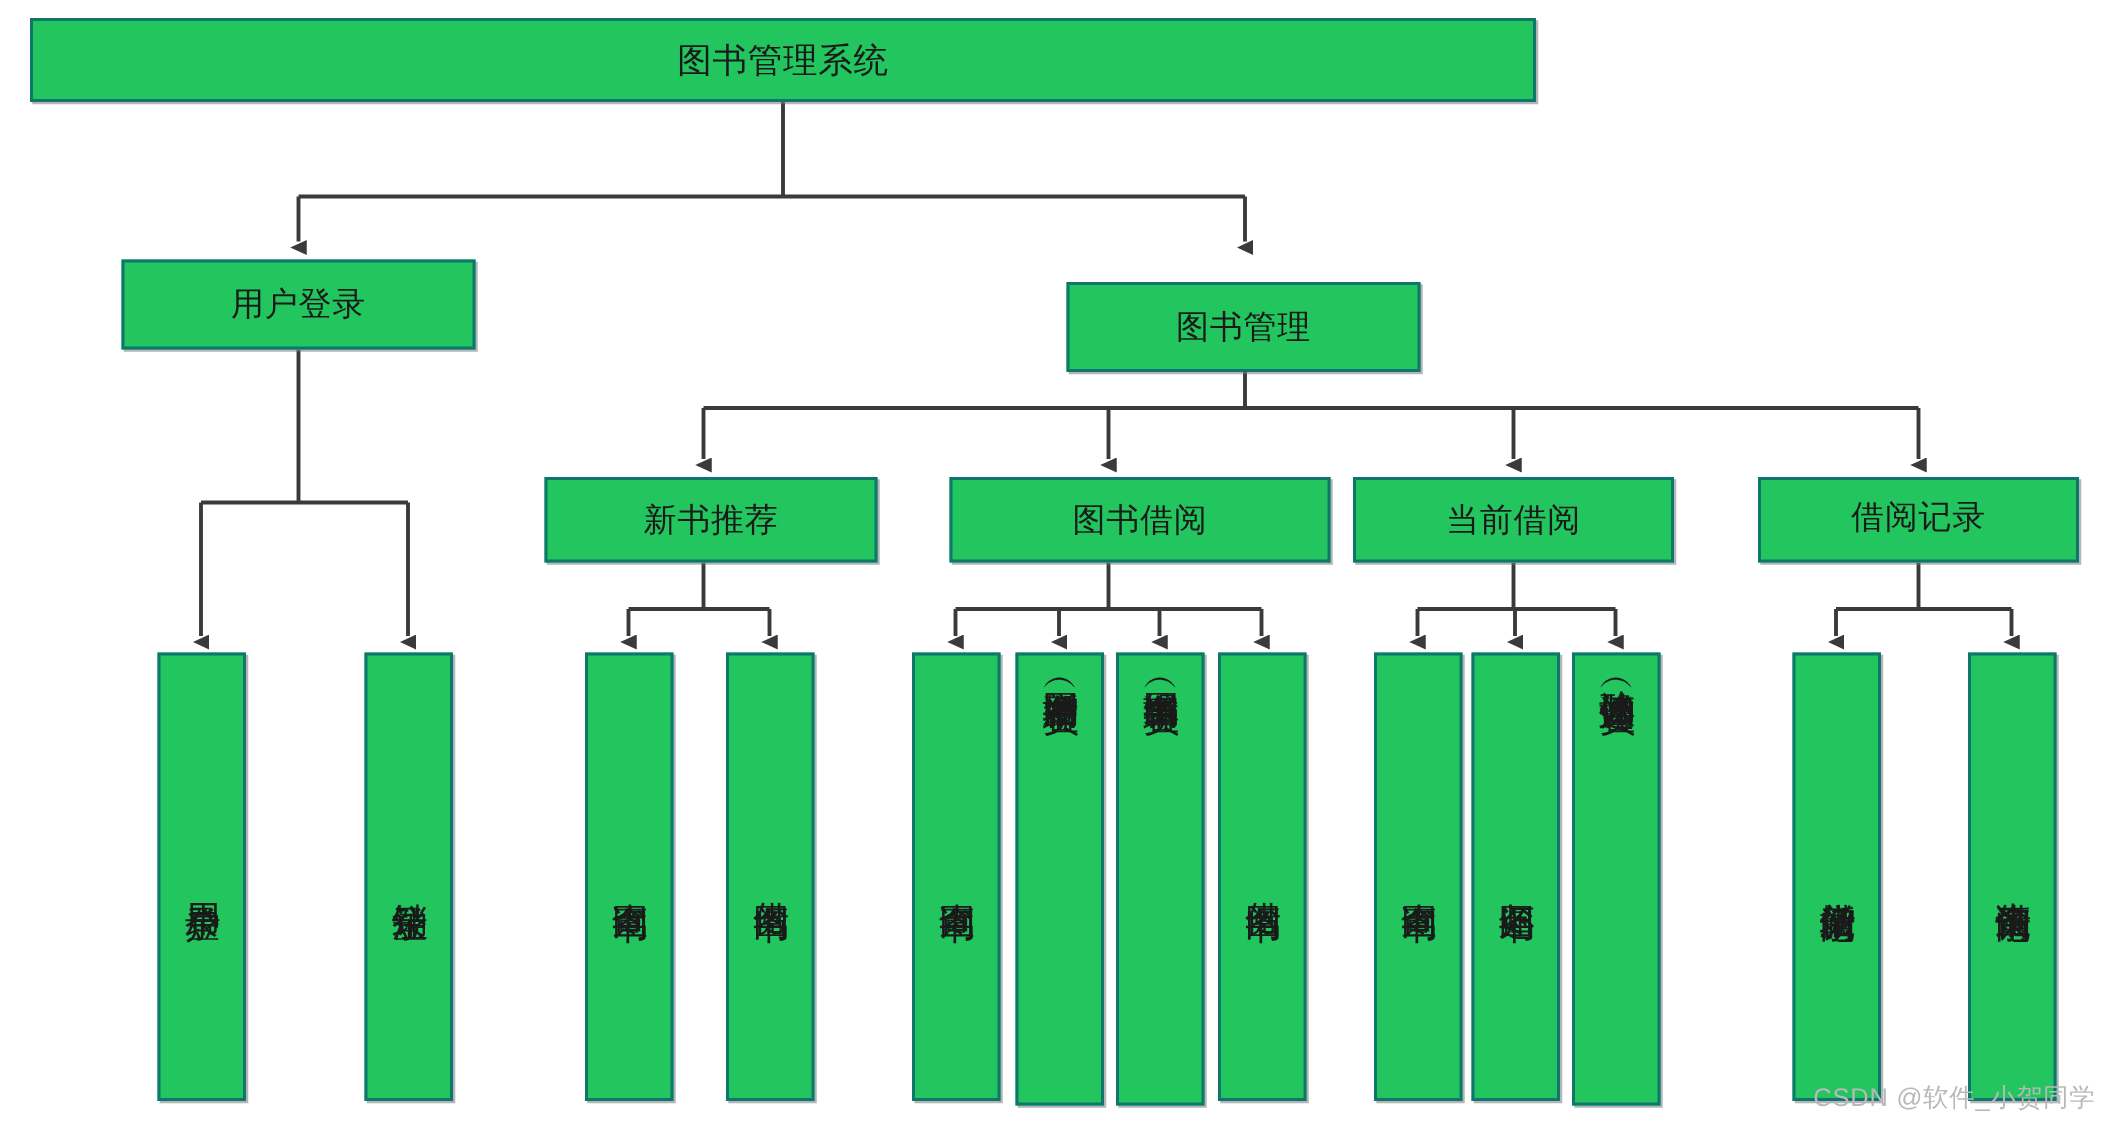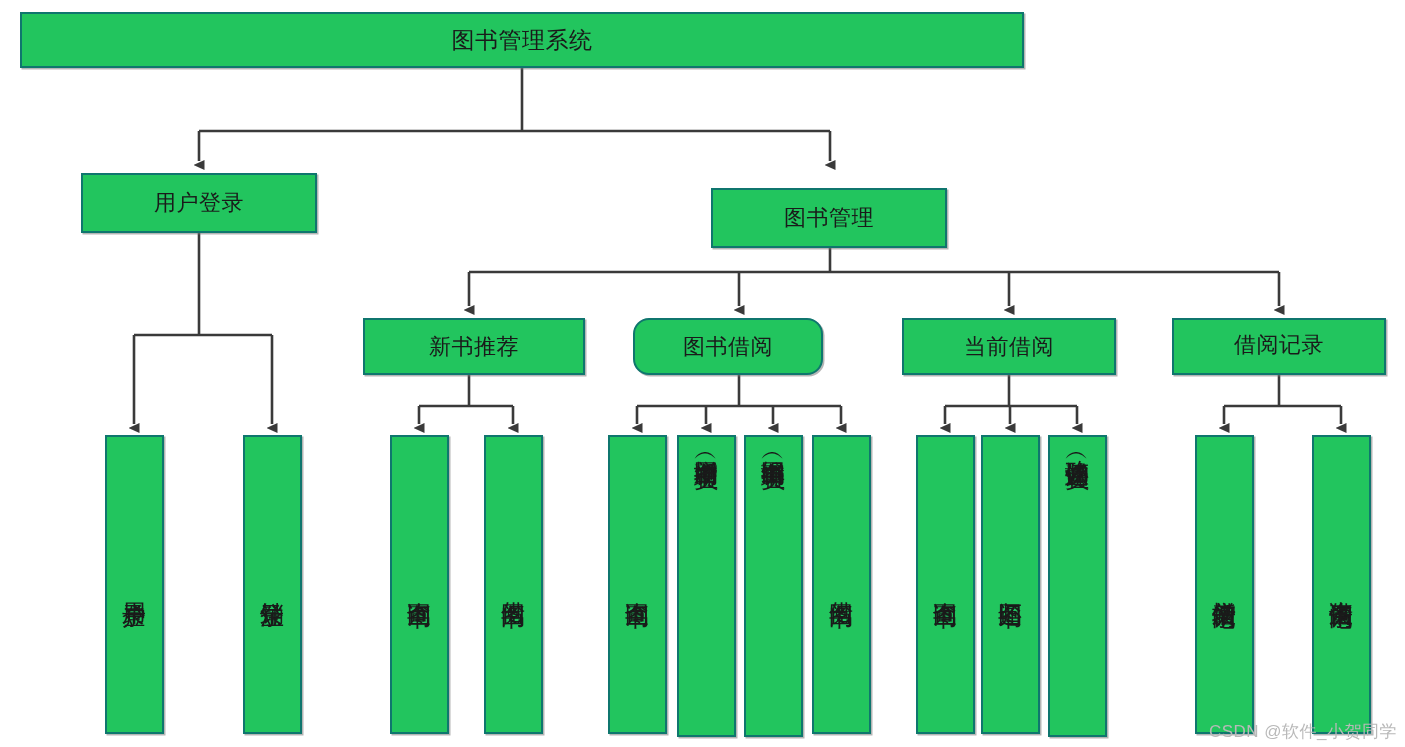--- a/index.html
+++ b/index.html
@@ -137,21 +137,21 @@
   <div class="node horiz" style="left:81px; top:173px; width:236px; height:60px;">
     <span class="label">用户登录</span>
   </div>
   <div class="node horiz" style="left:711px; top:173px; width:236px; height:60px;margin-top:15px;">
     <span class="label">图书管理</span>
   </div>
 
   <div class="node horiz" style="left:363px; top:318px; width:222px; height:57px;">
     <span class="label">新书推荐</span>
   </div>
-  <div class="node horiz" style="left:633px; top:318px; width:190px; height:57px;border-radius:16px;">
+  <div class="node horiz" style="left:633px; top:318px; width:254px; height:57px;">
     <span class="label">图书借阅</span>
   </div>
   <div class="node horiz" style="left:902px; top:318px; width:214px; height:57px;">
     <span class="label">当前借阅</span>
   </div>
   <div class="node horiz" style="left:1172px; top:318px; width:214px; height:57px;font-family:Liberation Mono, monospace;">
     <span class="label">借阅记录</span>
   </div>
 
   <div class="node vert centered" style="left:105px; top:435px; width:59px; height:299px;">

